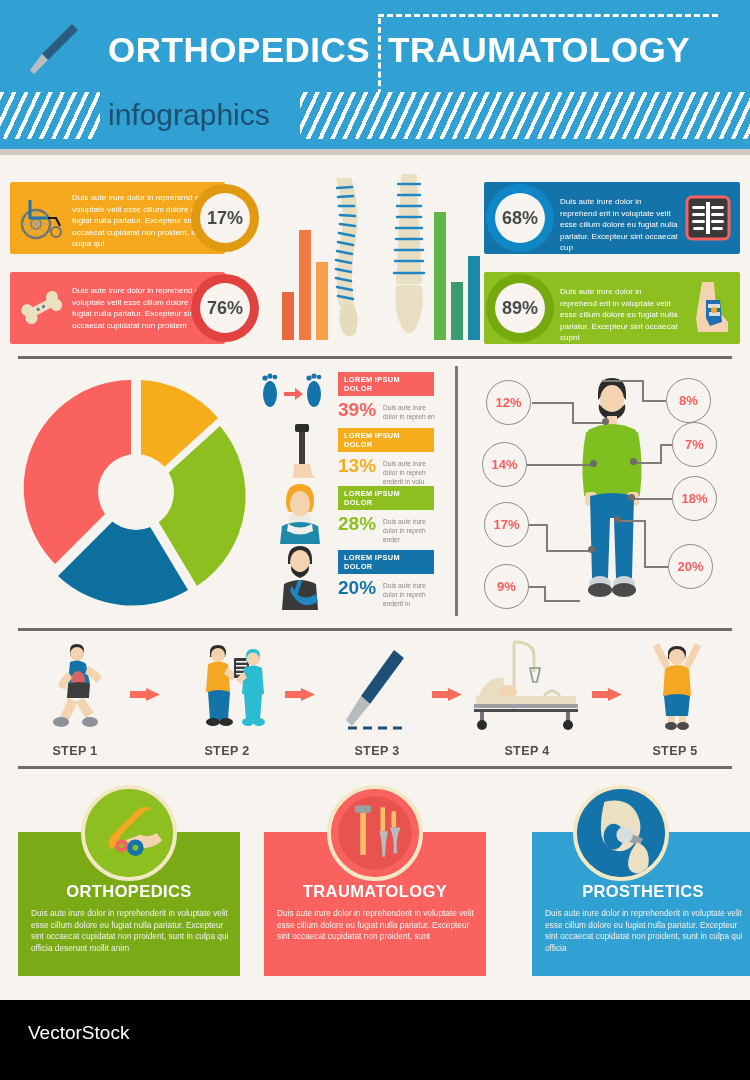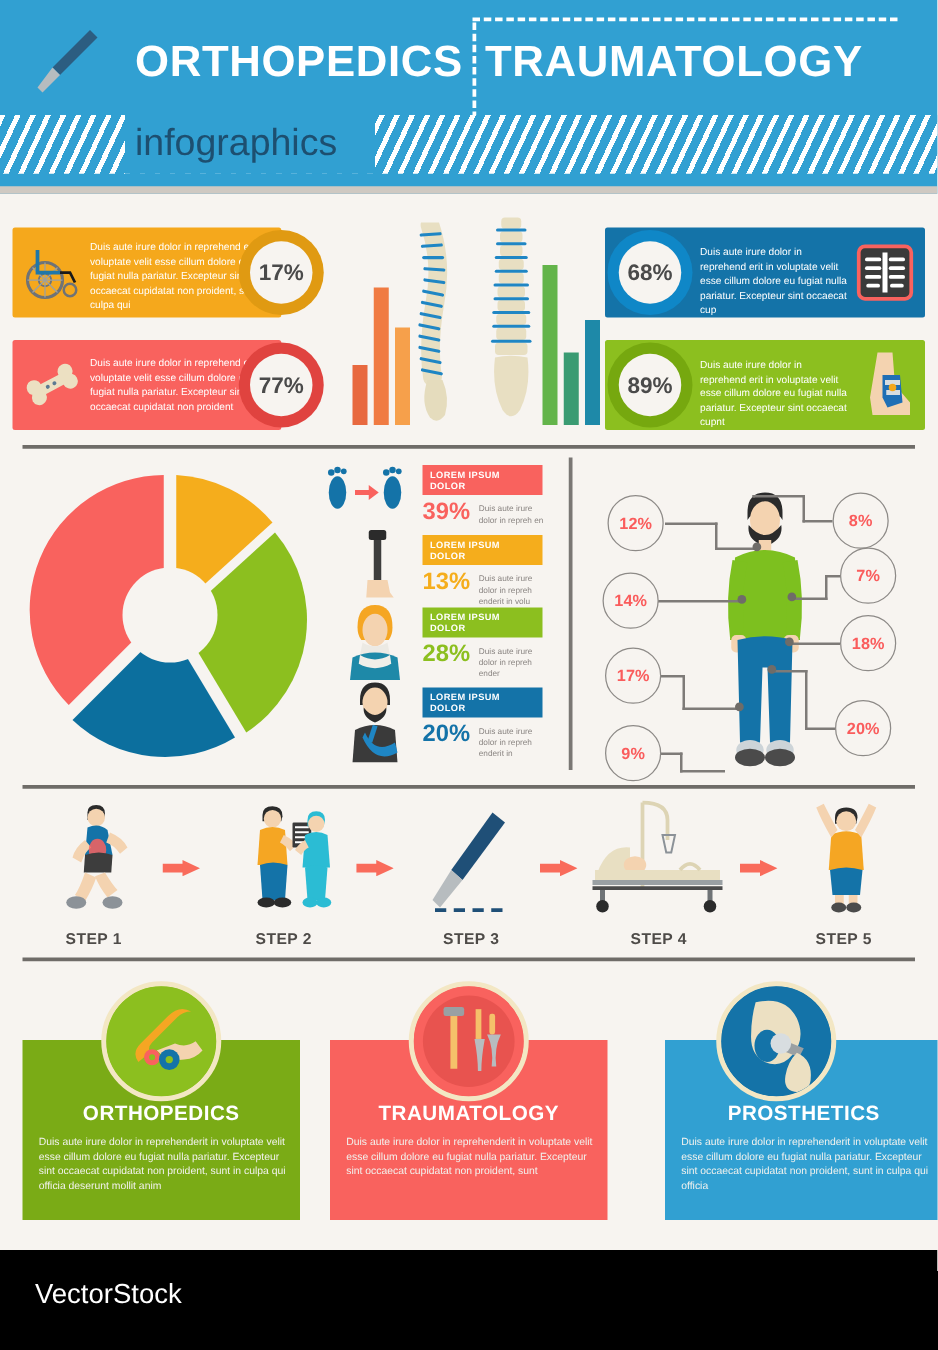--- a/index.html
+++ b/index.html
@@ -104,21 +104,21 @@
   }
   .legend-row { display: flex; align-items: flex-start; margin-top: 4px; }
   .legend-pct { font-size: 19px; font-weight: bold; line-height: 20px; }
   .legend-desc {
     font-size: 6.6px; line-height: 9px; color: #8a8582;
     margin-left: 7px; margin-top: 3px; width: 52px;
   }
   .legend-icon { position: absolute; }
 
   
-  .body-wrap { position: absolute; left: 462px; top: 384px; width: 278px; height: 250px; }
+  .body-wrap { position: absolute; left: 462px; top: 368px; width: 278px; height: 250px; }
   .callout {
     position: absolute; width: 45px; height: 45px; border-radius: 50%;
     background: #f7f4f0; border: 1.8px solid #8d8a87;
     display: flex; align-items: center; justify-content: center;
     font-size: 13px; font-weight: bold; color: #fa5c5c; z-index: 5;
   }
   .lead { position: absolute; background: #7e7b78; z-index: 1; }
   .leaddot {
     position: absolute; width: 7px; height: 7px; border-radius: 50%;
     background: #6f6c68; z-index: 3;
@@ -148,21 +148,21 @@
     border: 4px solid #f3e7c4; top: 785px; overflow: hidden;
   }
 
   
   .footer {
     position: absolute; left: 0; top: 1000px; width: 750px; height: 80px;
     background: #000000;
   }
   .foot-logo {
     position: absolute; left: 28px; top: 22px;
-    font-size: 22px; color: #ffffff; font-weight: normal;
+    font-size: 19px; color: #ffffff; font-weight: normal;
     font-family: "Liberation Sans", sans-serif;
   }
   .foot-url {
     position: absolute; left: 437px; top: 28px;
     font-size: 22px; color: #ffffff;
   }
 </style>
 </head>
 <body>
 
@@ -219,21 +219,21 @@
           <circle cx="42" cy="28" r="6" fill="#ece0c2"></circle>
         <g fill="#5d7a92">
             <circle cx="24" cy="23.5" r="1.6"></circle>
             <circle cx="30" cy="23.5" r="1.6"></circle>
           </g>
       </g>
     </svg>
     <div class="stat-text" style="left:62px; top:13px;">Duis aute irure dolor in reprehend erit in voluptate velit esse cillum dolore eu fugiat nulla pariatur. Excepteur sint occaecat cupidatat non proident</div>
     <div class="donut-wrap" style="left:181px; top:2px;">
       <div class="donut-ring" style="background:#e0433f;"></div>
-      <div class="donut-hole">77%</div>
+      <div class="donut-hole">76%</div>
     </div>
   </div>
 
   <div class="stat-row" style="left:484px; top:182px; width:256px;">
     <div class="stat-bar" style="background:#1473a8;"></div>
     <div class="donut-wrap" style="left:2px; top:2px;">
       <div class="donut-ring" style="background:#0f87c7;"></div>
       <div class="donut-hole">68%</div>
     </div>
     <div class="stat-text" style="left:76px; top:14px; width:118px;">Duis aute irure dolor in reprehend erit in voluptate velit esse cillum dolore eu fugiat nulla pariatur. Excepteur sint occaecat cup</div>

